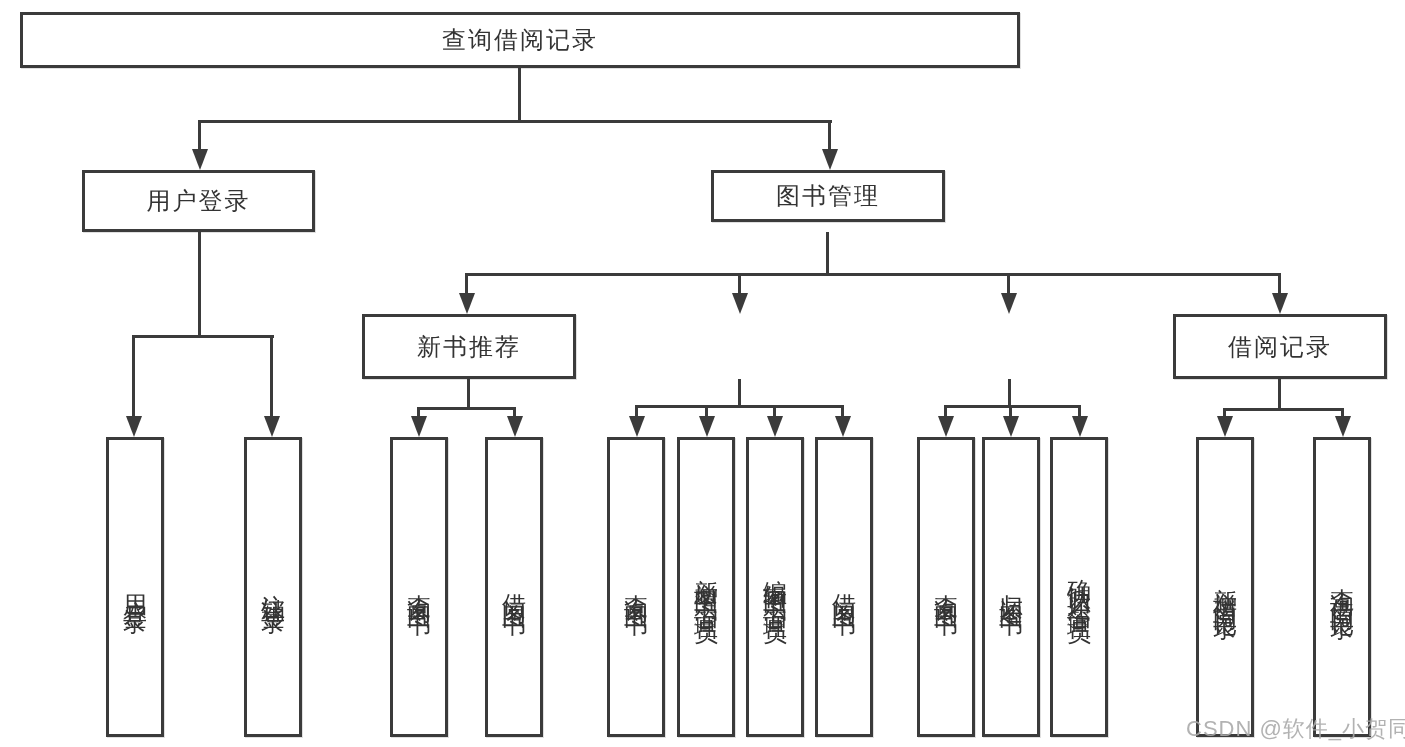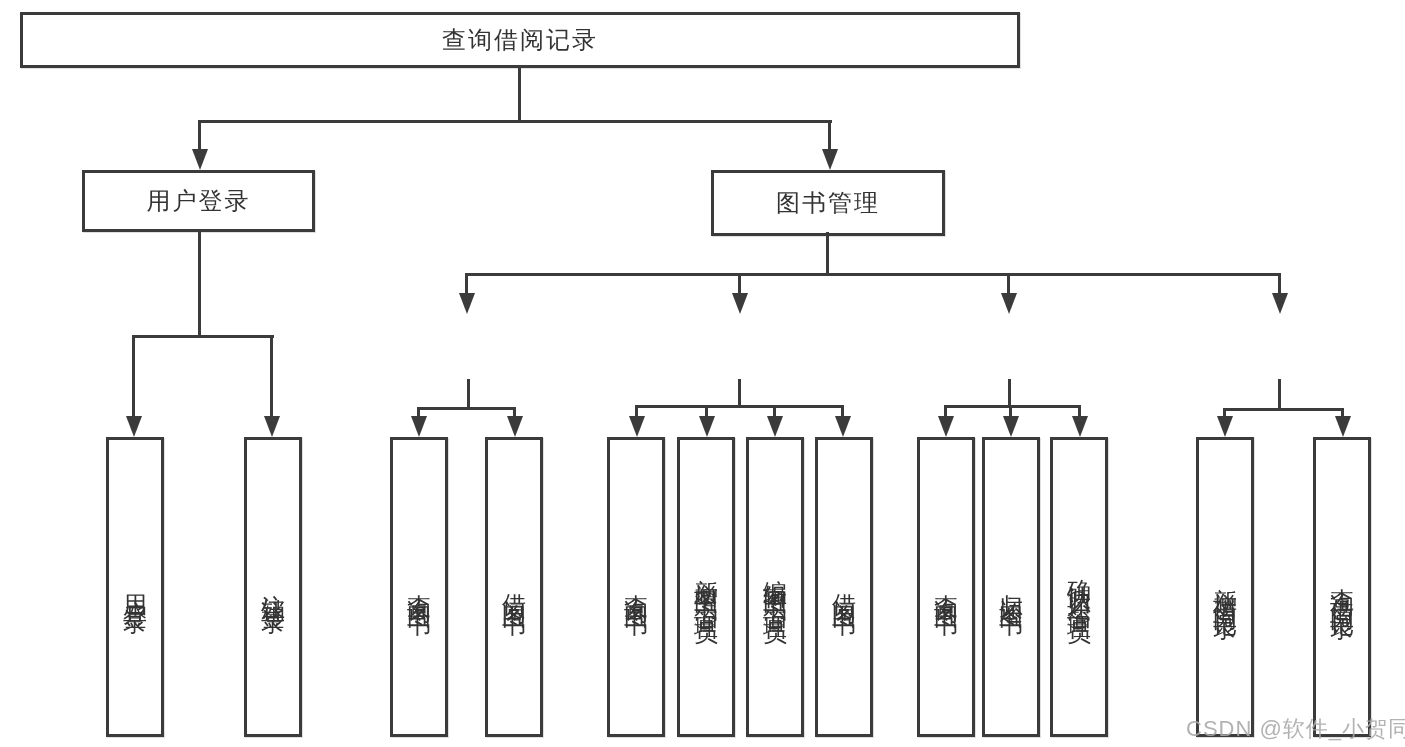--- a/index.html
+++ b/index.html
@@ -68,27 +68,33 @@
 <div id="stage">
 
   <div class="node" style="left:20px; top:12px; width:1000px; height:56px;">
     <span>查询借阅记录</span>
   </div>
 
   <div class="node" style="left:82px; top:170px; width:233px; height:62px;">
     <span>用户登录</span>
   </div>
 
-  <div class="node" style="left:711px; top:170px; width:234px; height:66px;">
+  <div class="node" style="left:711px; top:170px; width:234px; height:52px;">
     <span>图书管理</span>
+  </div>
+
+  <div class="node" style="left:362px; top:314px; width:214px; height:65px;">
+    <span>新书推荐</span>
   </div>
 
 
 
-
+  <div class="node" style="left:1173px; top:314px; width:214px; height:65px;">
+    <span>借阅记录</span>
+  </div>
 
   <div class="leaf" style="left:106px;">
     <span>用户登录</span>
   </div>
   <div class="leaf" style="left:244px;">
     <span>注销登录</span>
   </div>
 
   <div class="leaf" style="left:390px;">
     <span>查询图书</span>

